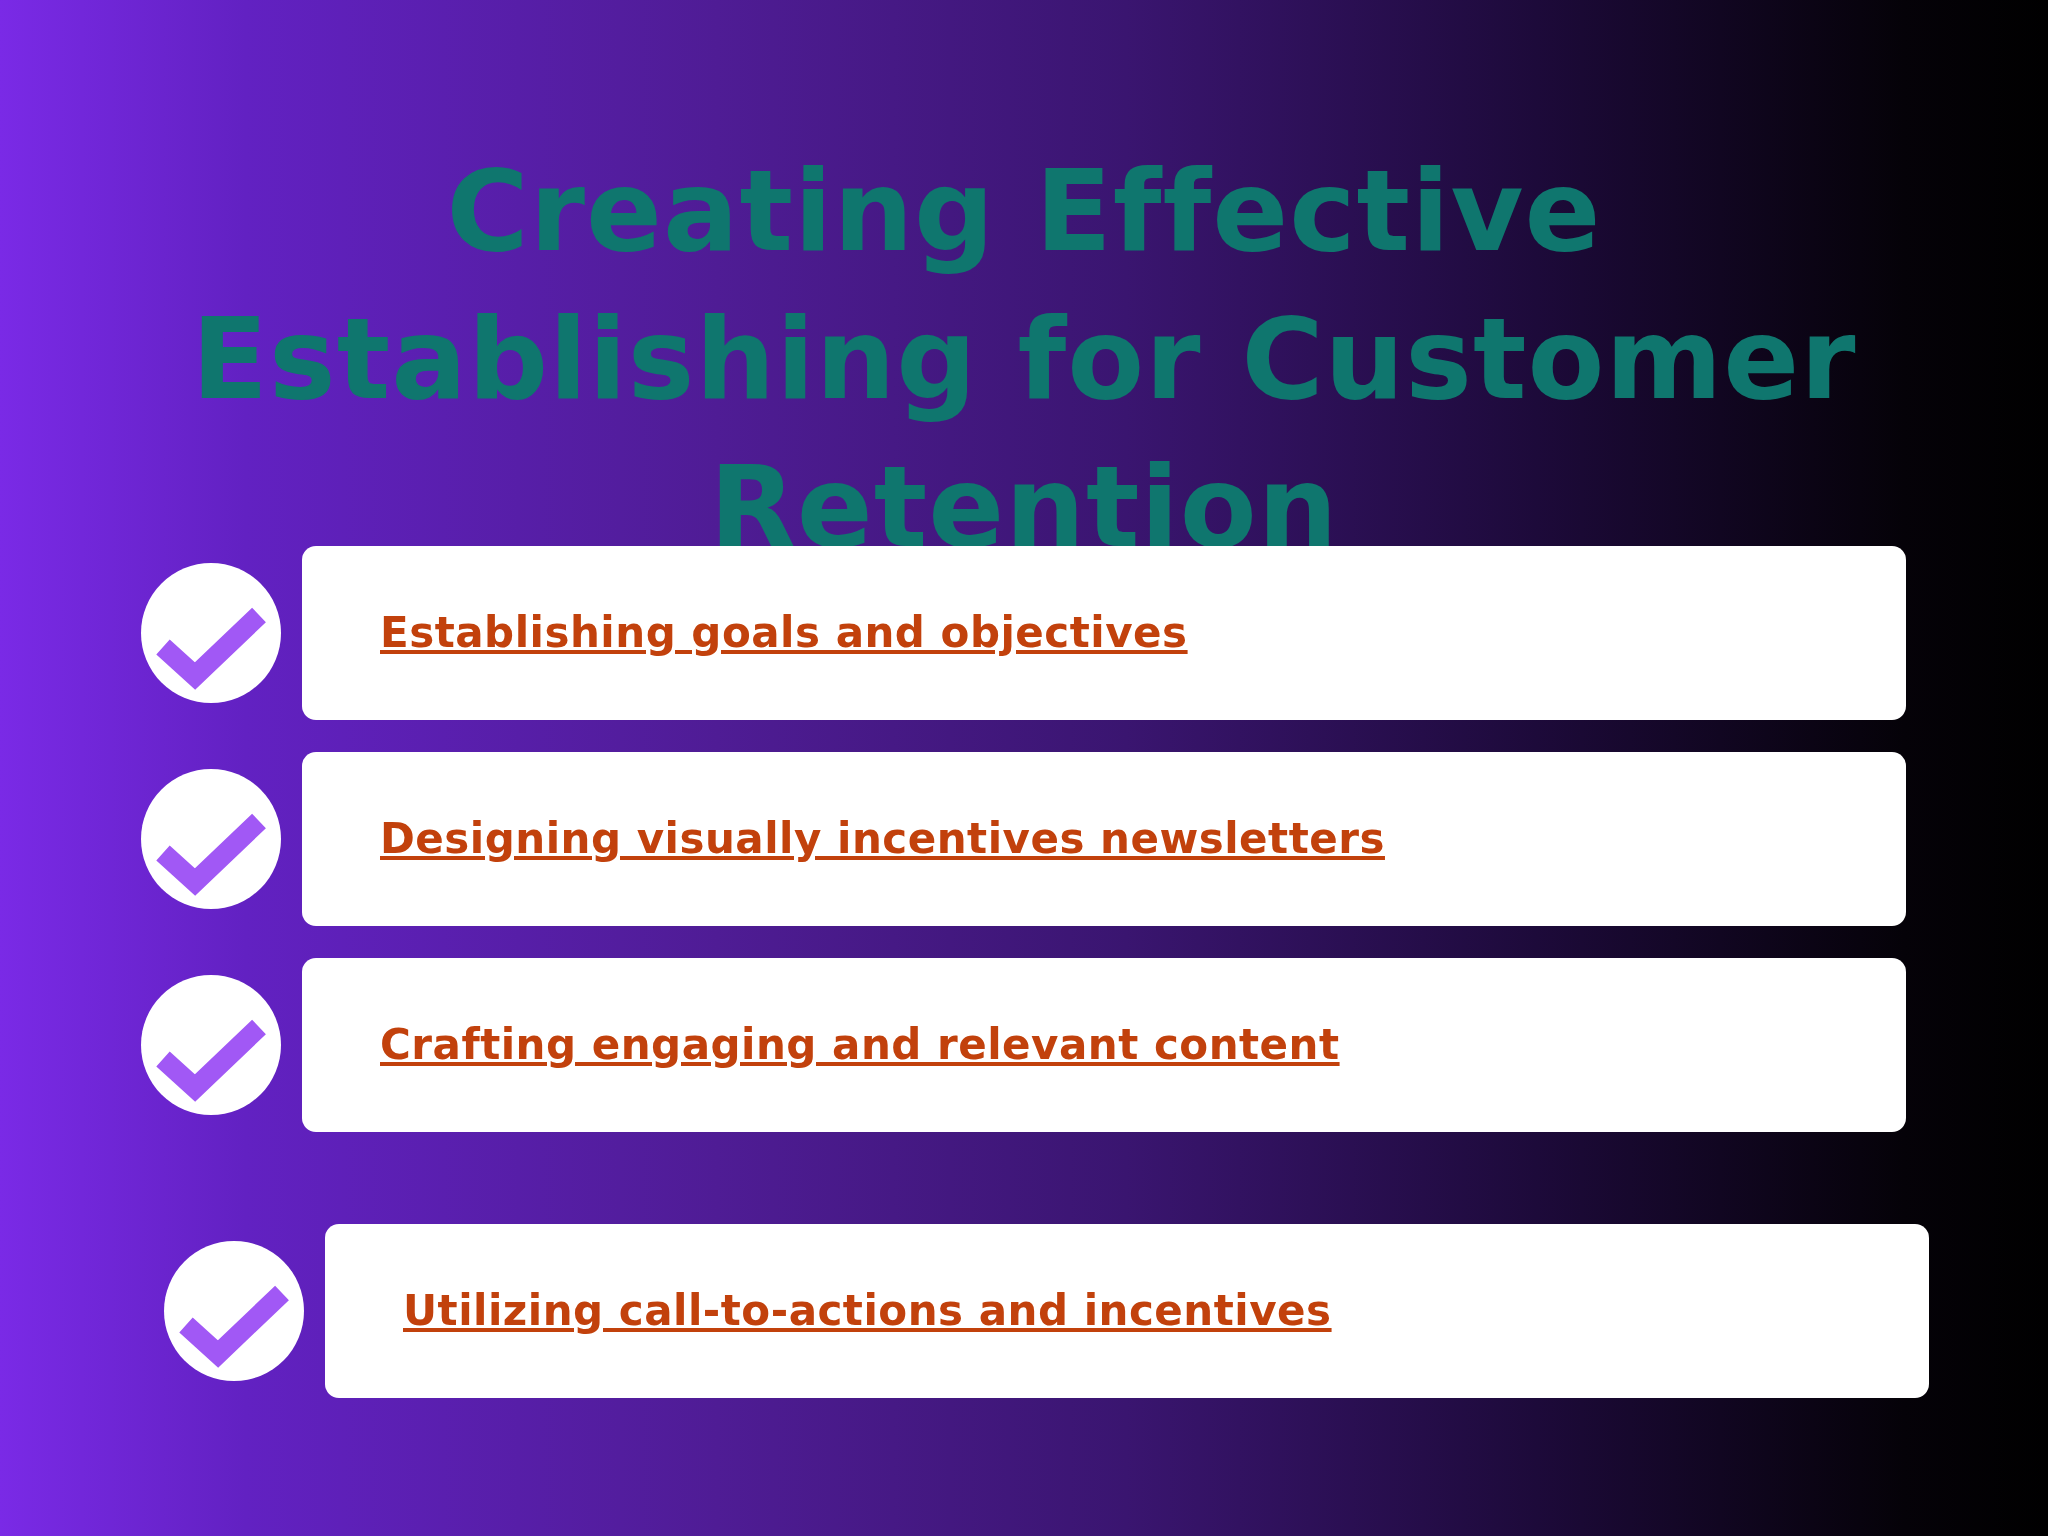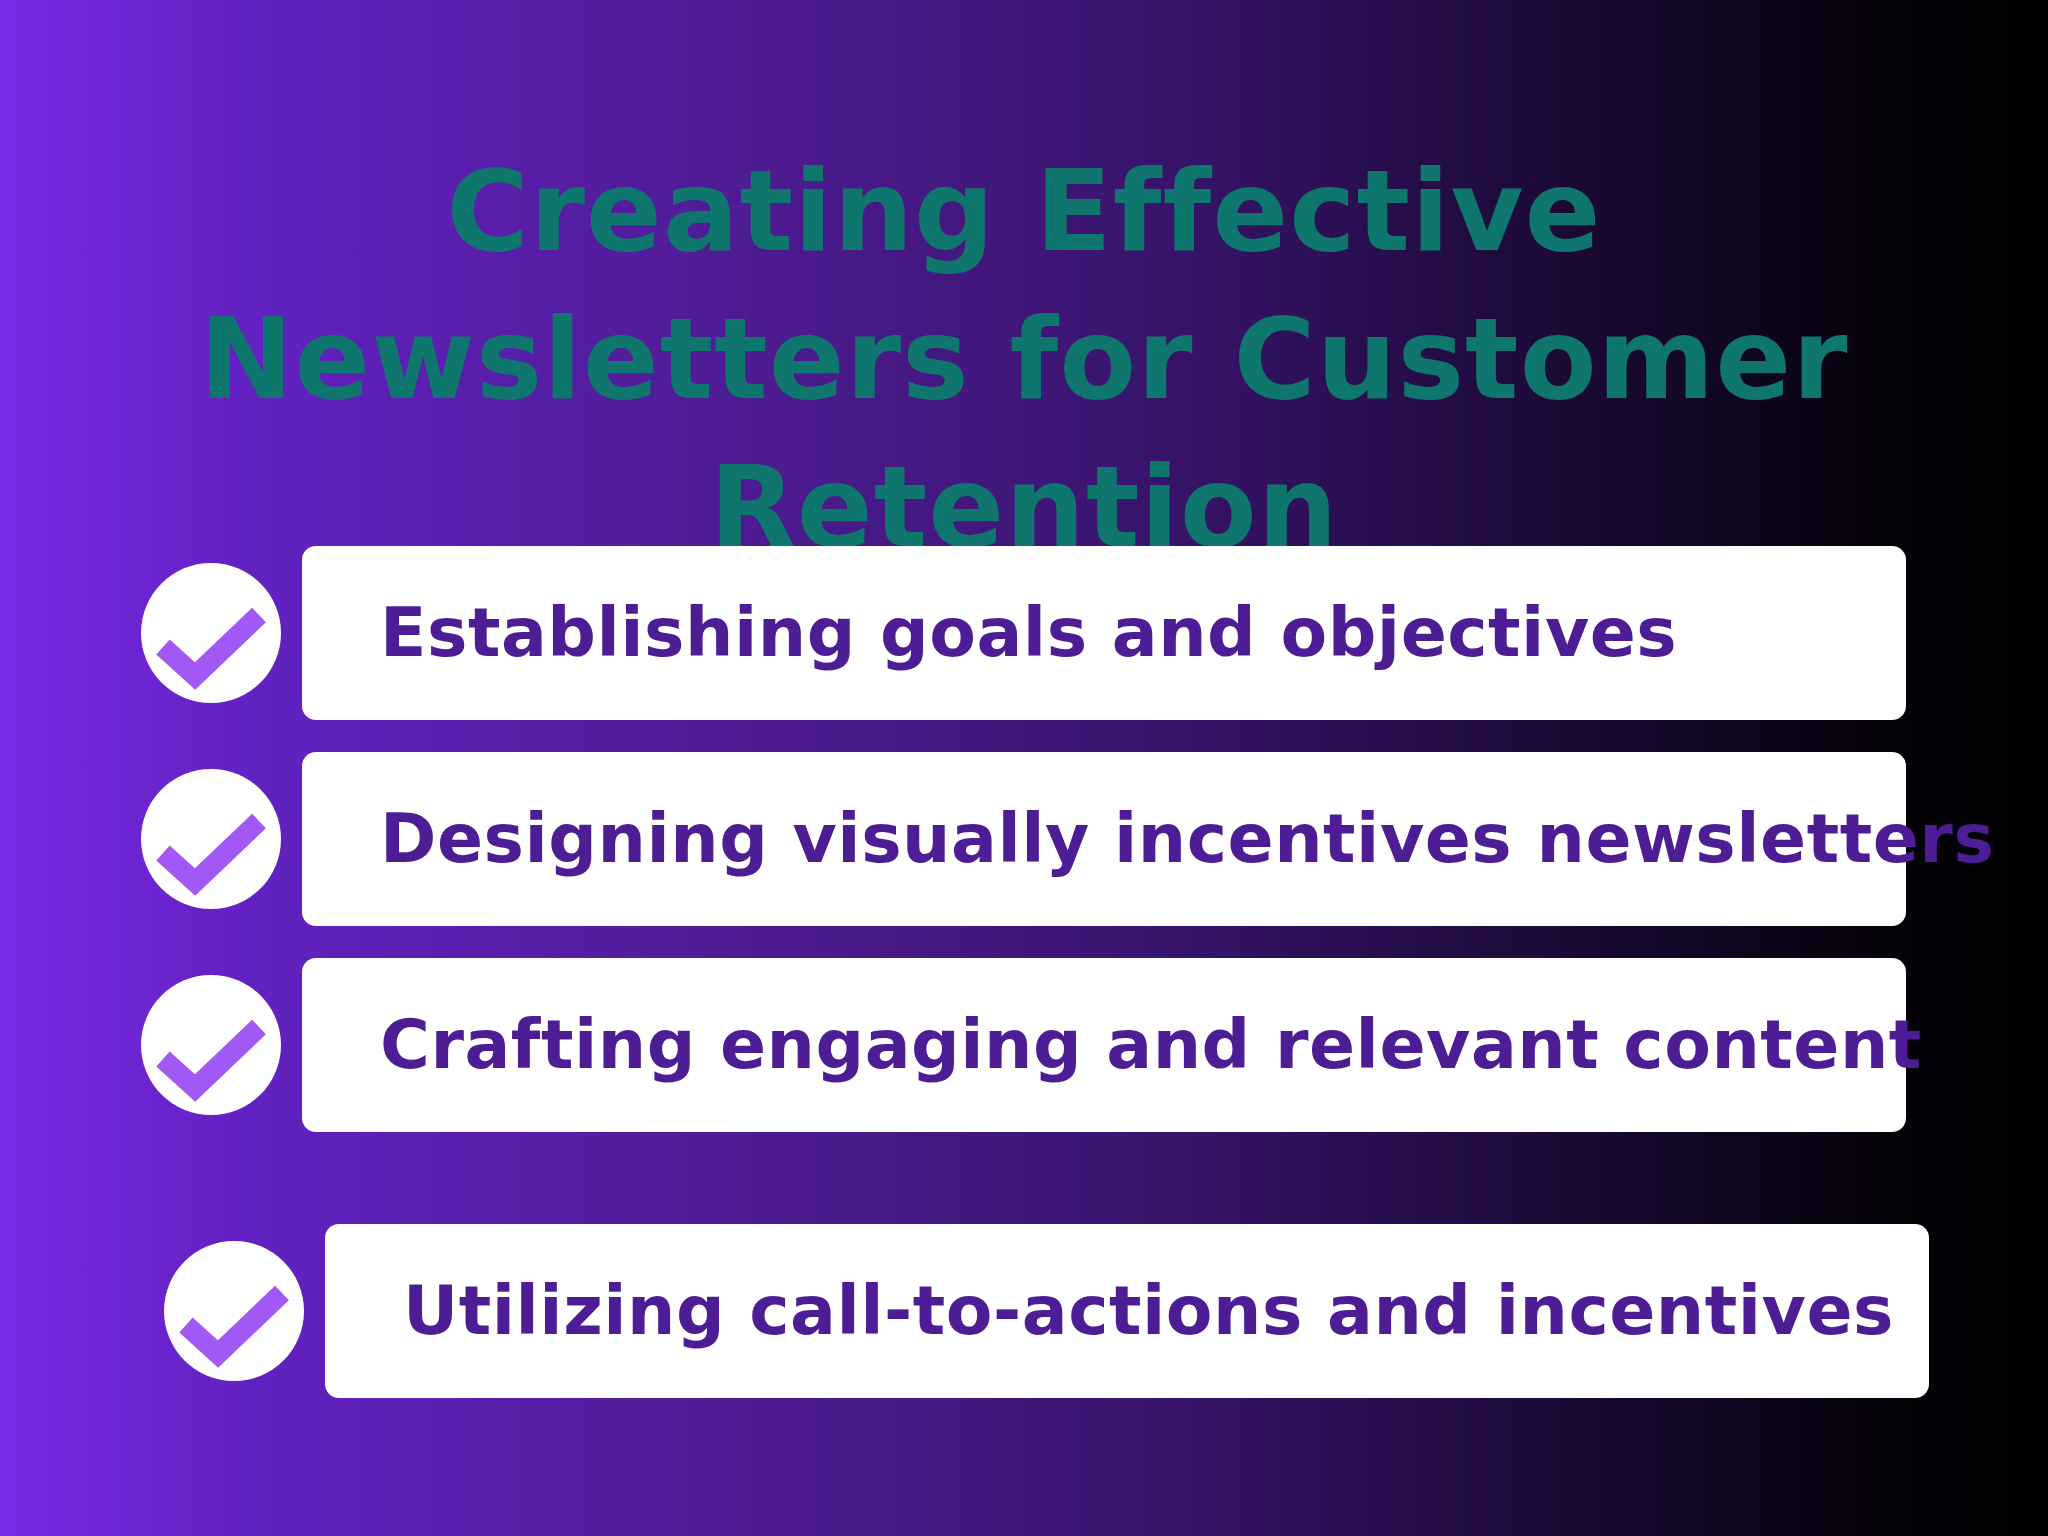--- a/index.html
+++ b/index.html
@@ -23,31 +23,31 @@
       background: #ffffff;
     }
     .circle svg { position: absolute; left: 0; top: 0; }
     .card {
       position: absolute; left: 302px; top: 0;
       width: 1604px; height: 174px;
       background: #ffffff; border-radius: 14px;
     }
     .card-text {
       position: absolute; left: 78px; top: 0; height: 174px;
-      line-height: 174px; color: #4c1d95;
+      line-height: 174px; color: #c2410c;
       font-family: "DejaVu Sans", sans-serif; font-weight: bold;
-      font-size: 68px; white-space: nowrap; letter-spacing: 0.5px;
+      font-size: 42px; white-space: nowrap; letter-spacing: 0.5px; text-decoration: underline;
     }
   </style>
 </head>
 <body>
 
 <h1 class="title">
   <span>Creating Effective</span>
-  <span>Newsletters for Customer</span>
+  <span>Establishing for Customer</span>
   <span>Retention</span>
 </h1>
 
 <div>
   <div class="row" style="top:546px;">
     <div class="circle">
       <svg width="140" height="140" viewBox="0 0 140 140">
         <polyline points="22,84 54,113 118,52" fill="none" stroke="#a158f5" stroke-width="20" stroke-linecap="butt" stroke-linejoin="miter"></polyline>
       </svg>
     </div>

